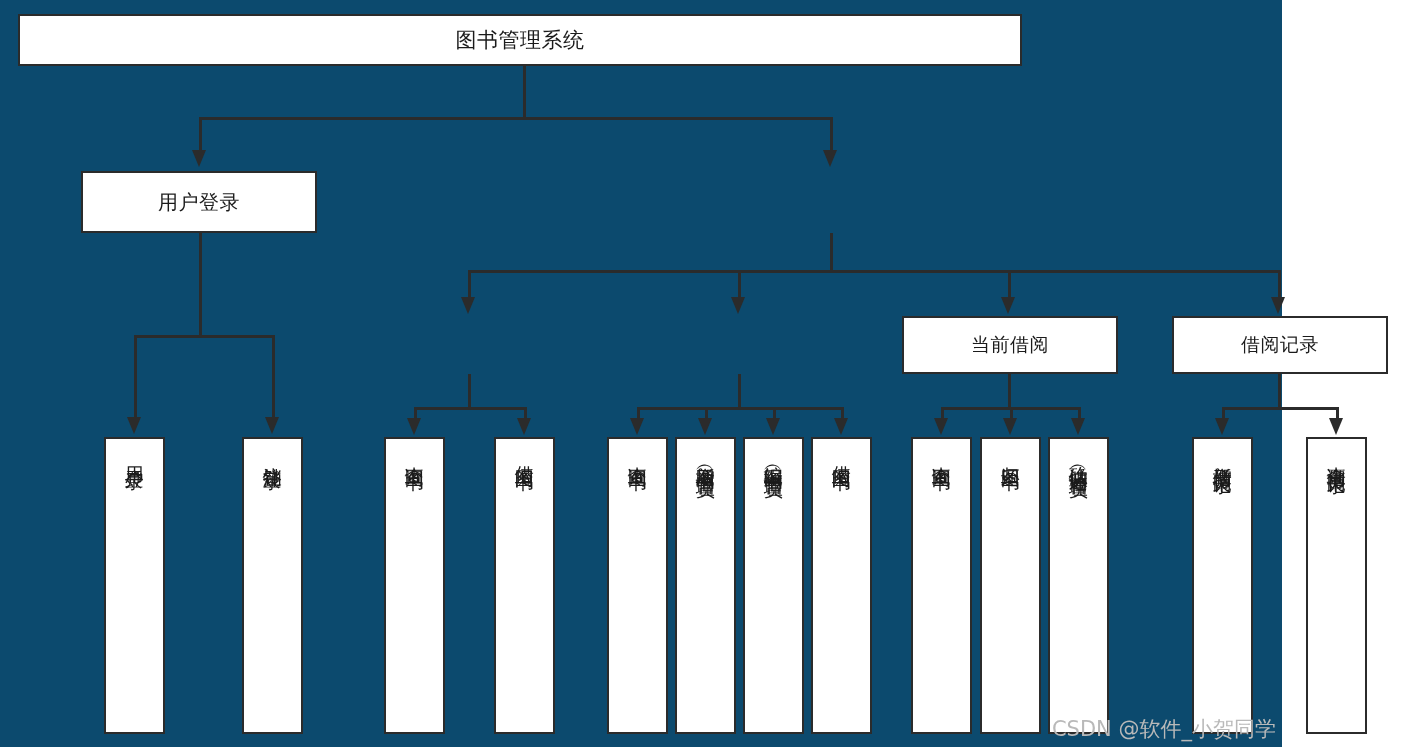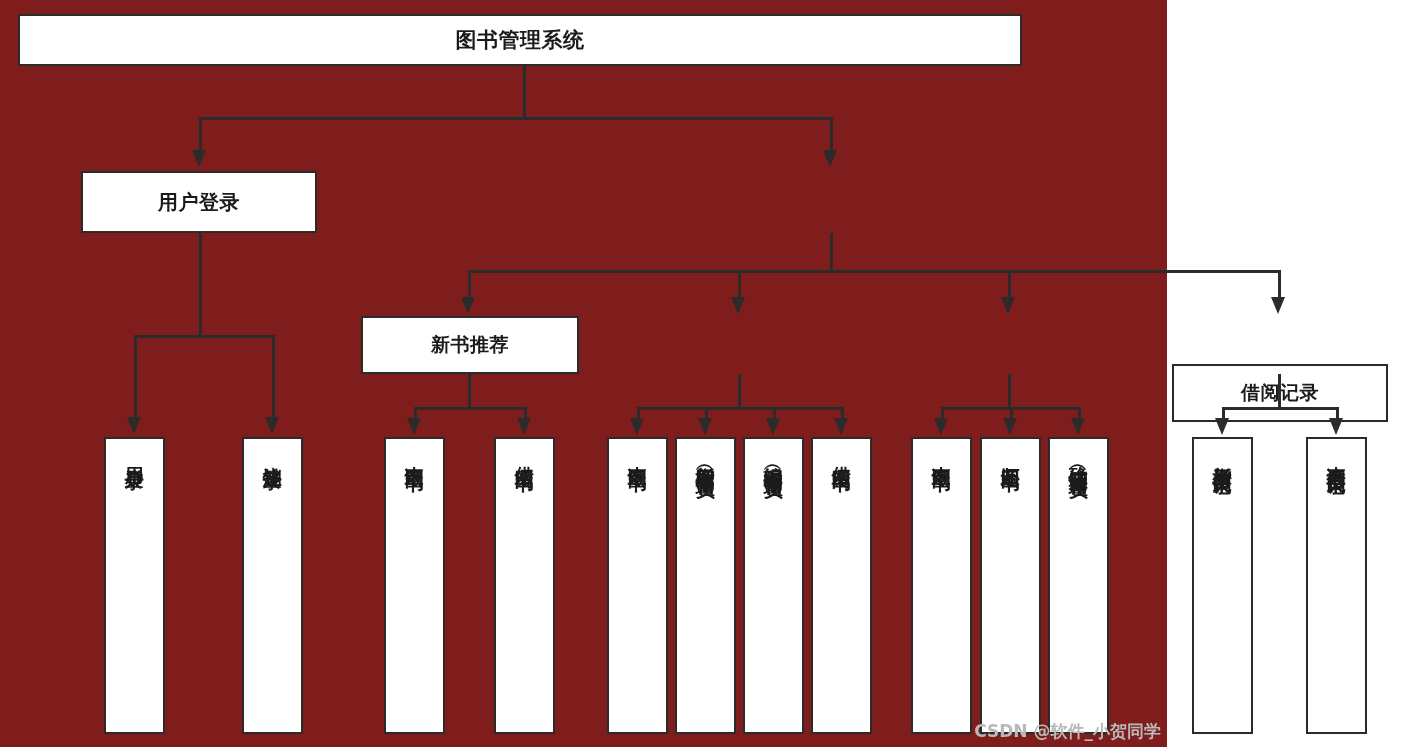--- a/index.html
+++ b/index.html
@@ -1,21 +1,21 @@
 <!DOCTYPE html>
 <html><head>
 <meta charset="utf-8">
 <title>图书管理系统 功能结构图</title>
 <style>
   html,body{margin:0;padding:0;background:#ffffff;}
   body{
     font-family:"DejaVu Sans","Liberation Sans",sans-serif;
     width:1405px;height:747px;overflow:hidden;
   }
-  #stage{position:relative;width:1167px;height:747px;background:#7f1d1d;font-weight:bold;}
+  #stage{position:relative;width:1282px;height:747px;background:#0c4a6e;}
 
   
   .node{
     position:absolute;
     box-sizing:border-box;
     background:#ffffff;
     border:2.5px solid #2b2b2b;
     display:flex;
     align-items:center;
     justify-content:center;
@@ -52,21 +52,21 @@
     width:0;height:0;
     border-left:7px solid transparent;
     border-right:7px solid transparent;
     border-top:17px solid #2b2b2b;
   }
 
   
   #watermark{
     position:absolute;
     right:6px;bottom:4px;
-    font-size:17px;
+    font-size:21px;
     color:#b9b9b9;
     white-space:nowrap;
     pointer-events:none;
   }
 </style>
 </head>
 <body>
 
 <div id="stage">
 
@@ -98,24 +98,24 @@
   <div class="ln h" style="left:468px;top:270px;width:812px;"></div>
   <div class="ln v" style="left:468px;top:270px;height:29px;"></div>
   <div class="arw" style="left:461px;top:297px;"></div>
   <div class="ln v" style="left:738px;top:270px;height:29px;"></div>
   <div class="arw" style="left:731px;top:297px;"></div>
   <div class="ln v" style="left:1008px;top:270px;height:29px;"></div>
   <div class="arw" style="left:1001px;top:297px;"></div>
   <div class="ln v" style="left:1278px;top:270px;height:29px;"></div>
   <div class="arw" style="left:1271px;top:297px;"></div>
 
-  <div class="node lvl3" style="left:361px;top:316px;width:218px;height:58px;">
-    <span>新书推荐</span>
+  <div class="node lvl3" style="left:902px;top:316px;width:216px;height:58px;">
+    <span>当前借阅</span>
   </div>
-  <div class="node lvl3" style="left:1172px;top:316px;width:216px;height:58px;margin-top:48px;">
+  <div class="node lvl3" style="left:1172px;top:316px;width:216px;height:58px;">
     <span>借阅记录</span>
   </div>
 
   <div class="ln v" style="left:468px;top:374px;height:33px;"></div>
   <div class="ln h" style="left:414px;top:407px;width:110px;"></div>
   <div class="ln v" style="left:414px;top:407px;height:13px;"></div>
   <div class="arw" style="left:407px;top:418px;"></div>
   <div class="ln v" style="left:524px;top:407px;height:13px;"></div>
   <div class="arw" style="left:517px;top:418px;"></div>
 

